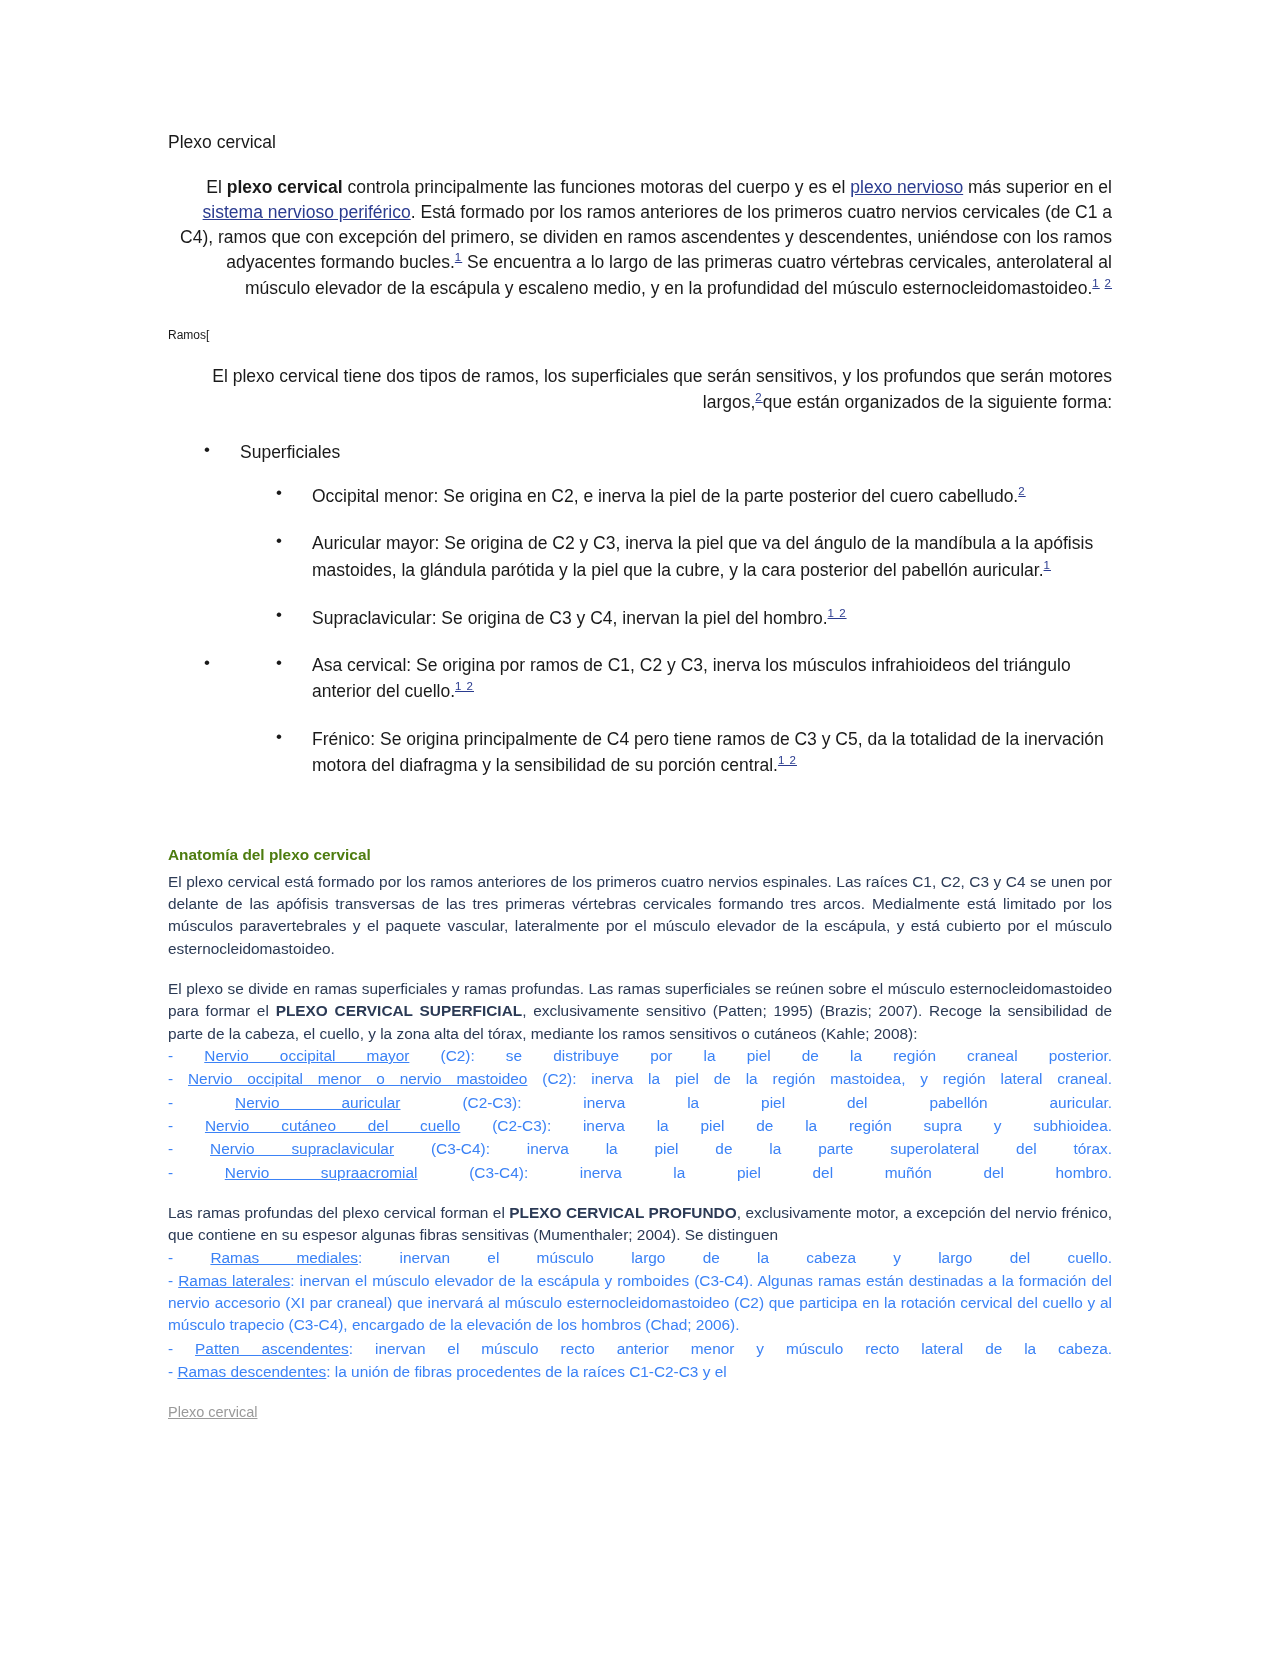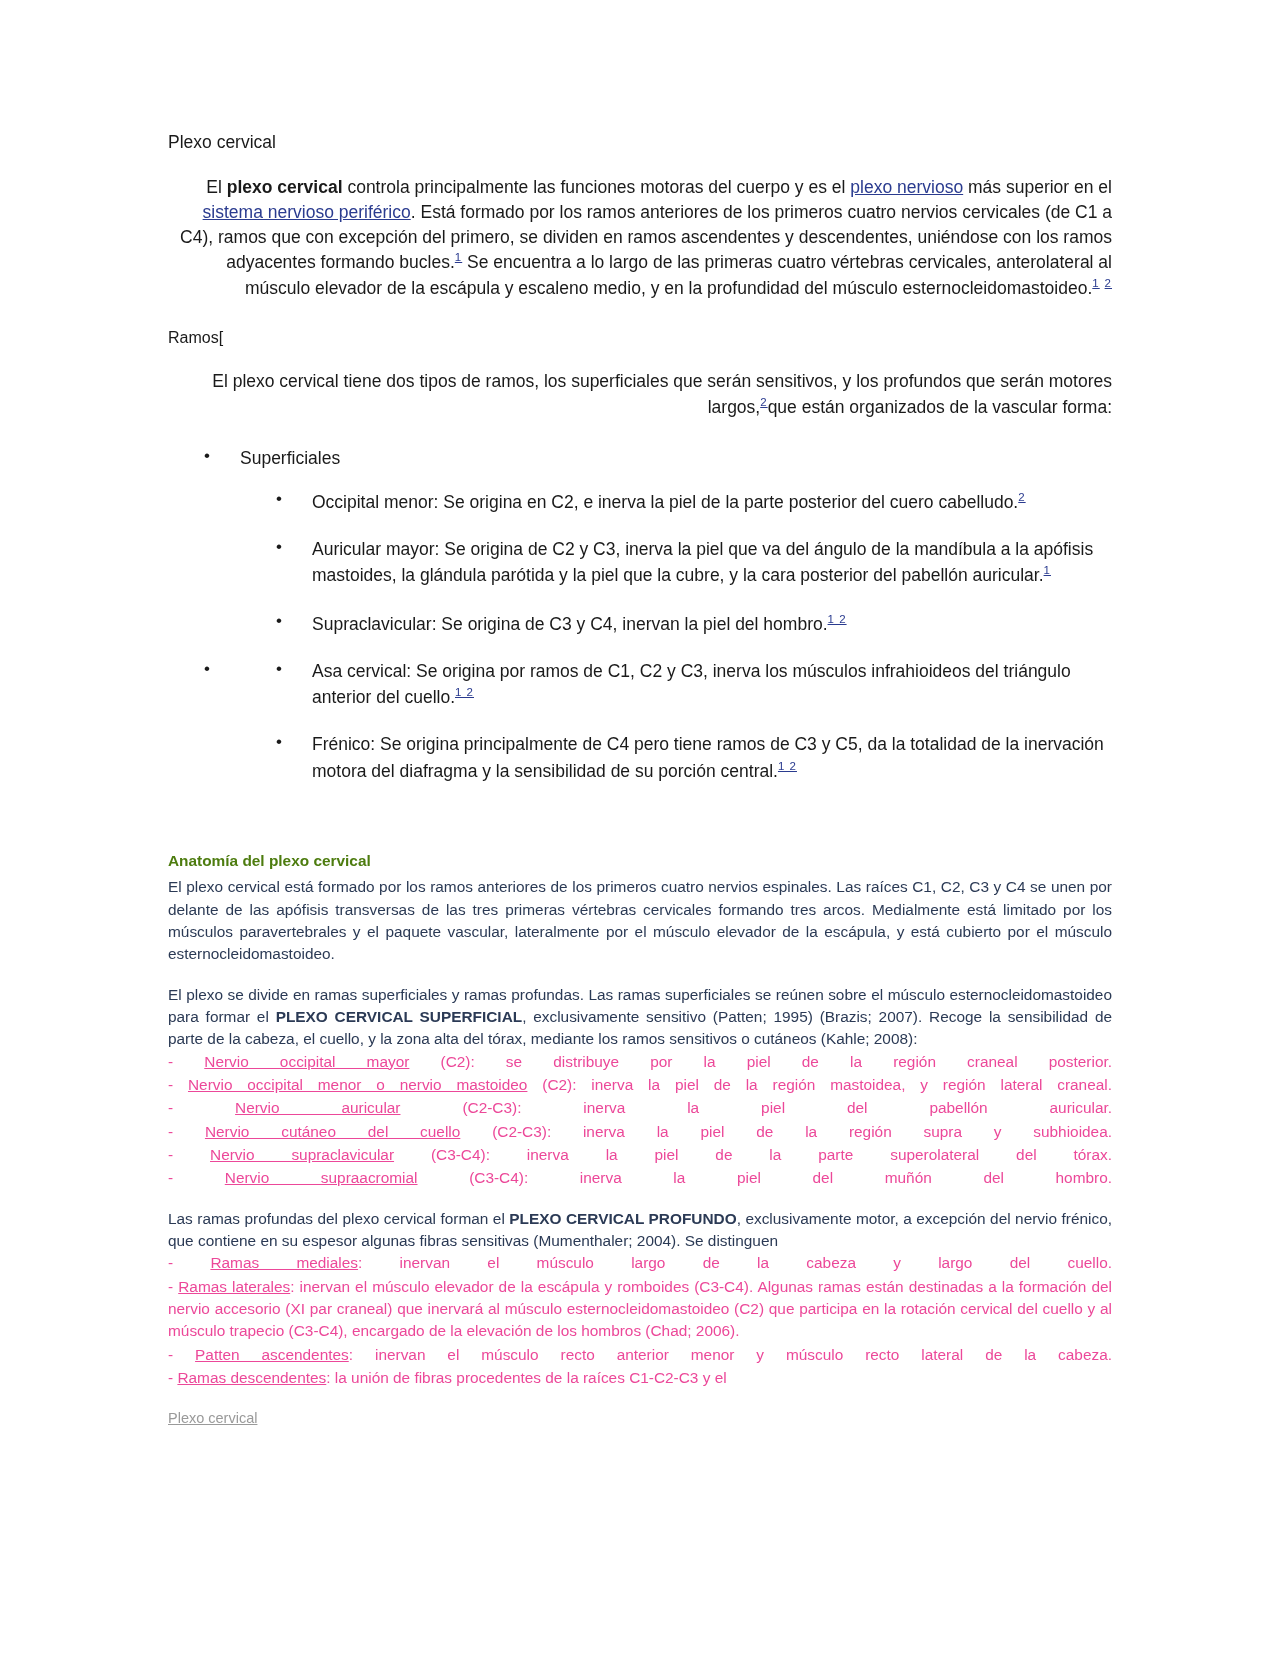--- a/index.html
+++ b/index.html
@@ -32,21 +32,21 @@
   }
   .p1-title {
     font-size: 17.5px;
     margin-bottom: 20px;
   }
   .p1-para {
     margin-bottom: 26px;
     text-align: right;
   }
   .p1-section {
-    font-size: 16px;
+    font-size: 12px;
     margin-bottom: 20px;
   }
   b { font-weight: bold; }
   .link {
     color: #2a3b8f;
     text-decoration: underline;
   }
   .ref {
     color: #2a3b8f;
     font-size: 11.5px;
@@ -112,21 +112,21 @@
   }
   .p2-para.tight { margin-bottom: 0; }
   .p2-list {
     margin: 0 0 18px 0;
   }
   .p2-list .row {
     display: block;
     text-align: justify;
     text-align-last: justify;
     margin-bottom: 1px;
-    color: #ec4899;
+    color: #3b82f6;
   }
   .p2-list .row .u {
     text-decoration: underline;
   }
   .p2-strong { font-weight: bold; color: #2b3a55; }
 
   .footer-link {
     margin-top: 52px;
     color: #9a9a9a;
     font-size: 14.5px;
@@ -140,21 +140,21 @@
   <div class="doc">
 
     <div class="p1">
 
       <div class="p1-title">Plexo cervical</div>
 
       <div class="p1-para"><span>El </span><b>plexo cervical</b><span> controla principalmente las funciones motoras del cuerpo y es el </span><a class="link" href="#">plexo nervioso</a><span> más superior en el </span><a class="link" href="#">sistema nervioso periférico</a><span>. Está formado por los ramos anteriores de los primeros cuatro nervios cervicales (de C1 a C4), ramos que con excepción del primero, se dividen en ramos ascendentes y descendentes, uniéndose con los ramos adyacentes formando bucles.</span><a class="ref" href="#">1</a><span> Se encuentra a lo largo de las primeras cuatro vértebras cervicales, anterolateral al músculo elevador de la escápula y escaleno medio, y en la profundidad del músculo esternocleidomastoideo.</span><a class="ref" href="#">1</a> <a class="ref" href="#">2</a></div>
 
       <div class="p1-section">Ramos[</div>
 
-      <div class="p1-para"><span>El plexo cervical tiene dos tipos de ramos, los superficiales que serán sensitivos, y los profundos que serán motores largos,</span><a class="ref" href="#">2</a><span>que están organizados de la vascular forma:</span></div>
+      <div class="p1-para"><span>El plexo cervical tiene dos tipos de ramos, los superficiales que serán sensitivos, y los profundos que serán motores largos,</span><a class="ref" href="#">2</a><span>que están organizados de la siguiente forma:</span></div>
 
       <ul class="lvl1">
 
         <li>
           <div class="li-head">Superficiales</div>
           <ul class="lvl2">
             <li><span>Occipital menor: Se origina en C2, e inerva la piel de la parte posterior del cuero cabelludo.</span><a class="ref" href="#">2</a></li>
             <li><span>Auricular mayor: Se origina de C2 y C3, inerva la piel que va del ángulo de la mandíbula a la apófisis mastoides, la glándula parótida y la piel que la cubre, y la cara posterior del pabellón auricular.</span><a class="ref" href="#">1</a></li>
             <li><span>Supraclavicular: Se origina de C3 y C4, inervan la piel del hombro.</span><a class="ref" href="#">1 2</a></li>
           </ul>

